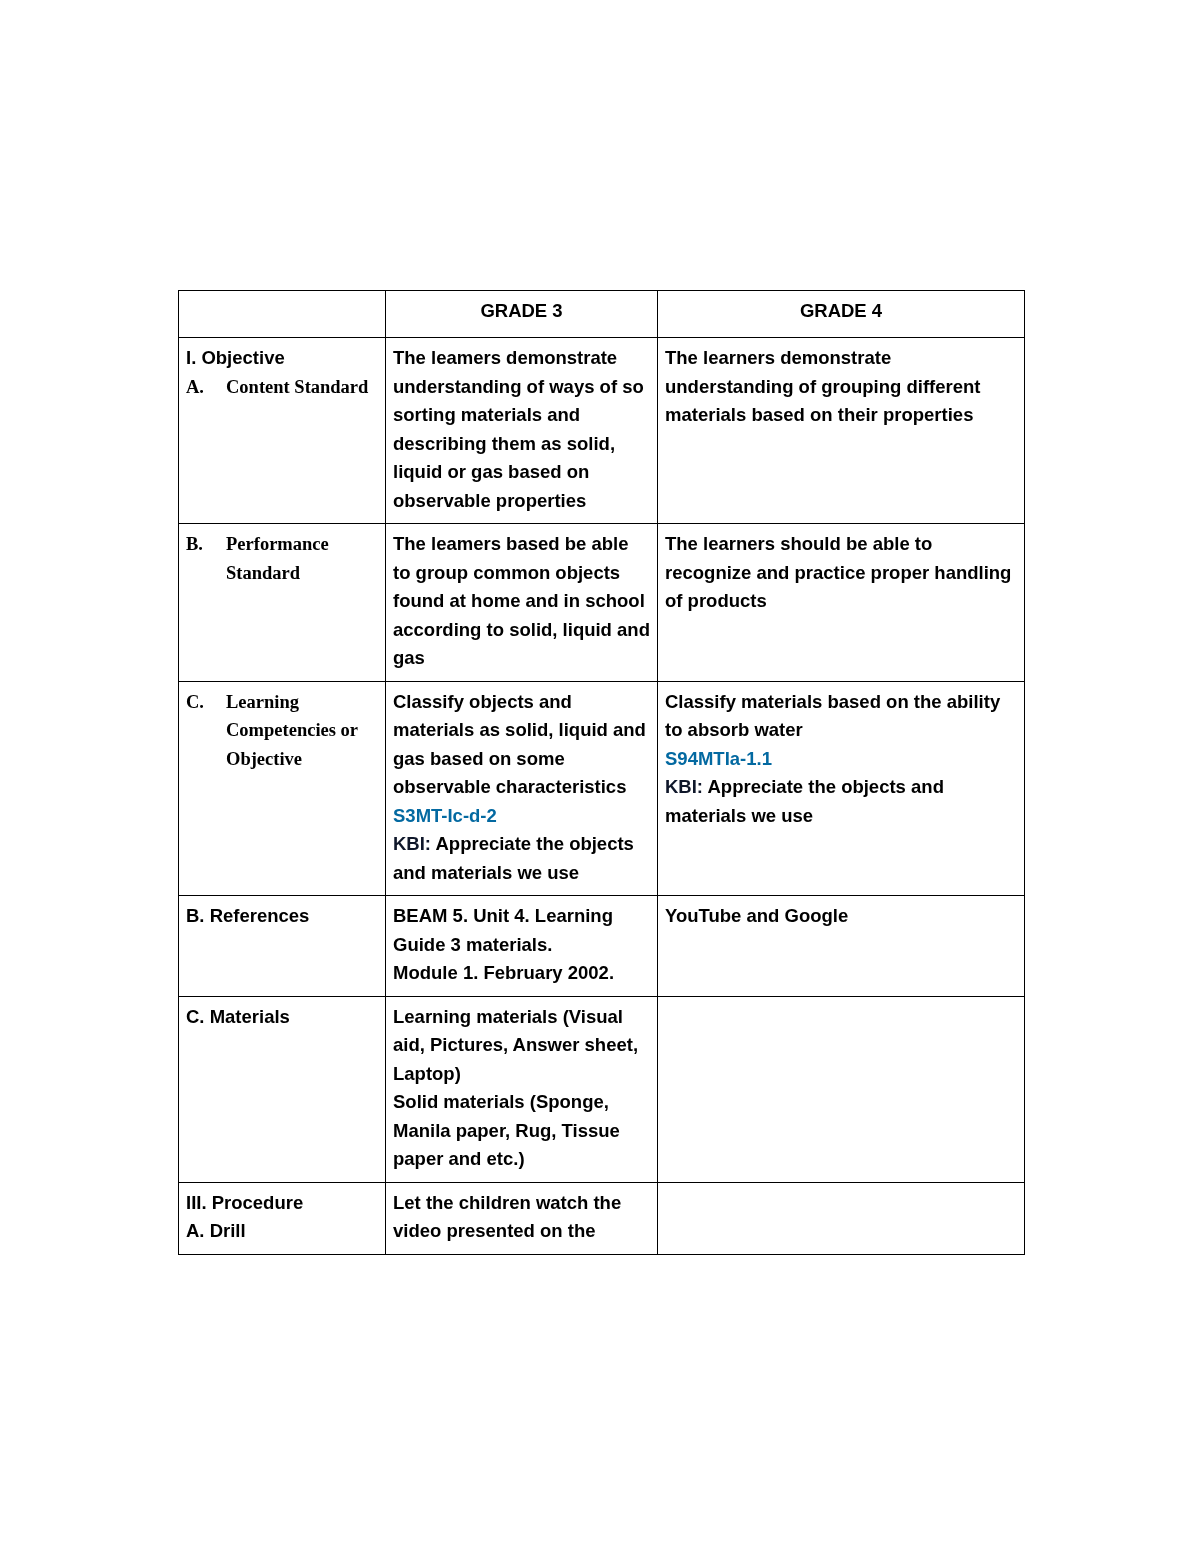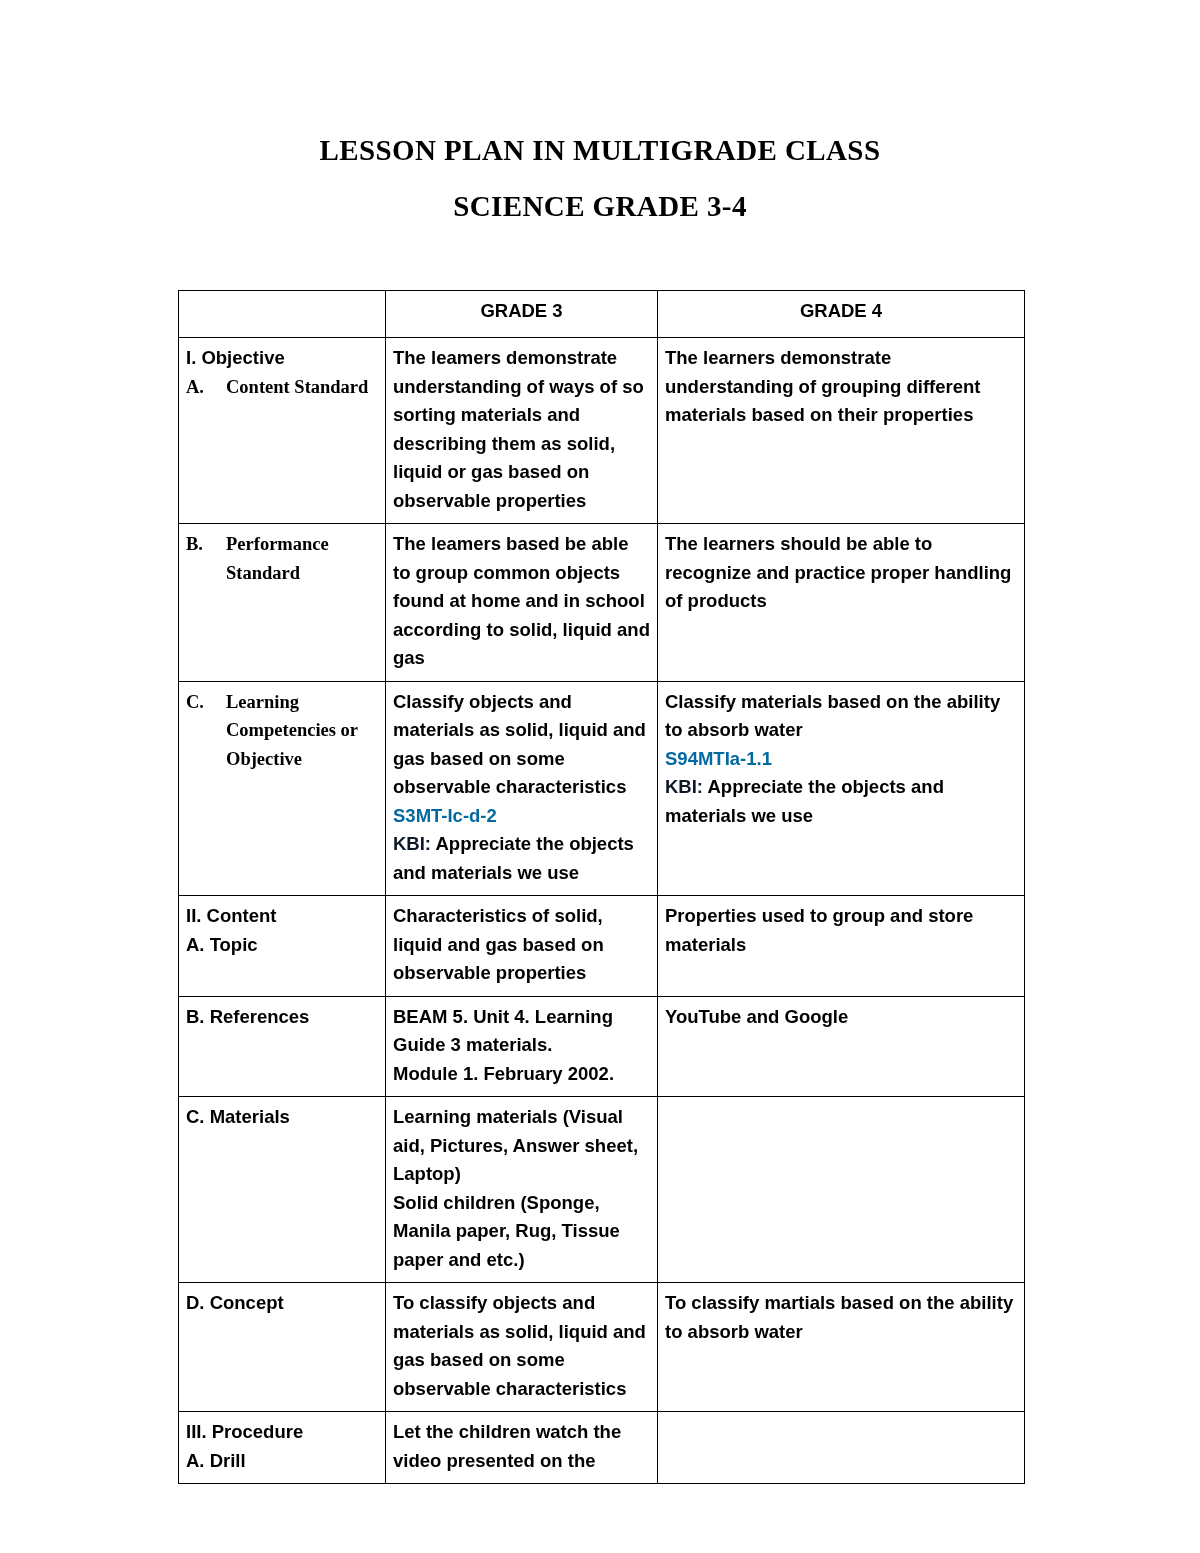--- a/index.html
+++ b/index.html
@@ -104,24 +104,20 @@
   .kbi-red {
     color: #0f172a;
     font-weight: 700;
   }
 </style>
 </head>
 <body>
 
 <div class="page">
 
-  <div class="titles">
-    <div class="doc-title">LESSON PLAN IN MULTIGRADE CLASS</div>
-    <div class="doc-subtitle">SCIENCE GRADE 3-4</div>
-  </div>
 
   <div class="table-wrap">
     <table class="lesson-plan">
       <colgroup>
         <col class="c1">
         <col class="c2">
         <col class="c3">
       </colgroup>
       <thead>
         <tr>
@@ -164,62 +160,39 @@
               <span class="cell-line"><span class="kbi-red">KBI:</span><span> Appreciate the objects and materials we use</span></span>
             </td>
             <td>
               <span class="cell-line">Classify materials based on the ability to absorb water</span>
               <span class="cell-line code-red">S94MTIa-1.1</span>
               <span class="cell-line"><span class="kbi-red">KBI:</span><span> Appreciate the objects and materials we use</span></span>
             </td>
           </tr>
           <tr>
             <td>
-              <span class="lbl-plain">II. Content</span>
-              <span class="lbl-plain">A. Topic</span>
-            </td>
-            <td>
-              <span class="cell-line">Characteristics of solid, liquid and gas based on observable properties</span>
-            </td>
-            <td>
-              <span class="cell-line">Properties used to group and store materials</span>
-            </td>
-          </tr>
-          <tr>
-            <td>
               <span class="lbl-plain">B. References</span>
             </td>
             <td>
               <span class="cell-line">BEAM 5. Unit 4. Learning Guide 3 materials.</span>
               <span class="cell-line">Module 1. February 2002.</span>
             </td>
             <td>
               <span class="cell-line">YouTube and Google</span>
             </td>
           </tr>
           <tr>
             <td>
               <span class="lbl-plain">C. Materials</span>
             </td>
             <td>
               <span class="cell-line">Learning materials (Visual aid, Pictures, Answer sheet, Laptop)</span>
-              <span class="cell-line">Solid children (Sponge, Manila paper, Rug, Tissue paper and etc.)</span>
+              <span class="cell-line">Solid materials (Sponge, Manila paper, Rug, Tissue paper and etc.)</span>
             </td>
             <td></td>
-          </tr>
-          <tr>
-            <td>
-              <span class="lbl-plain">D. Concept</span>
-            </td>
-            <td>
-              <span class="cell-line">To classify objects and materials as solid, liquid and gas based on some observable characteristics</span>
-            </td>
-            <td>
-              <span class="cell-line">To classify martials based on the ability to absorb water</span>
-            </td>
           </tr>
           <tr>
             <td>
               <span class="lbl-plain">III. Procedure</span>
               <span class="lbl-plain">A. Drill</span>
             </td>
             <td>
               <span class="cell-line">Let the children watch the video presented on the</span>
             </td>
             <td></td>

